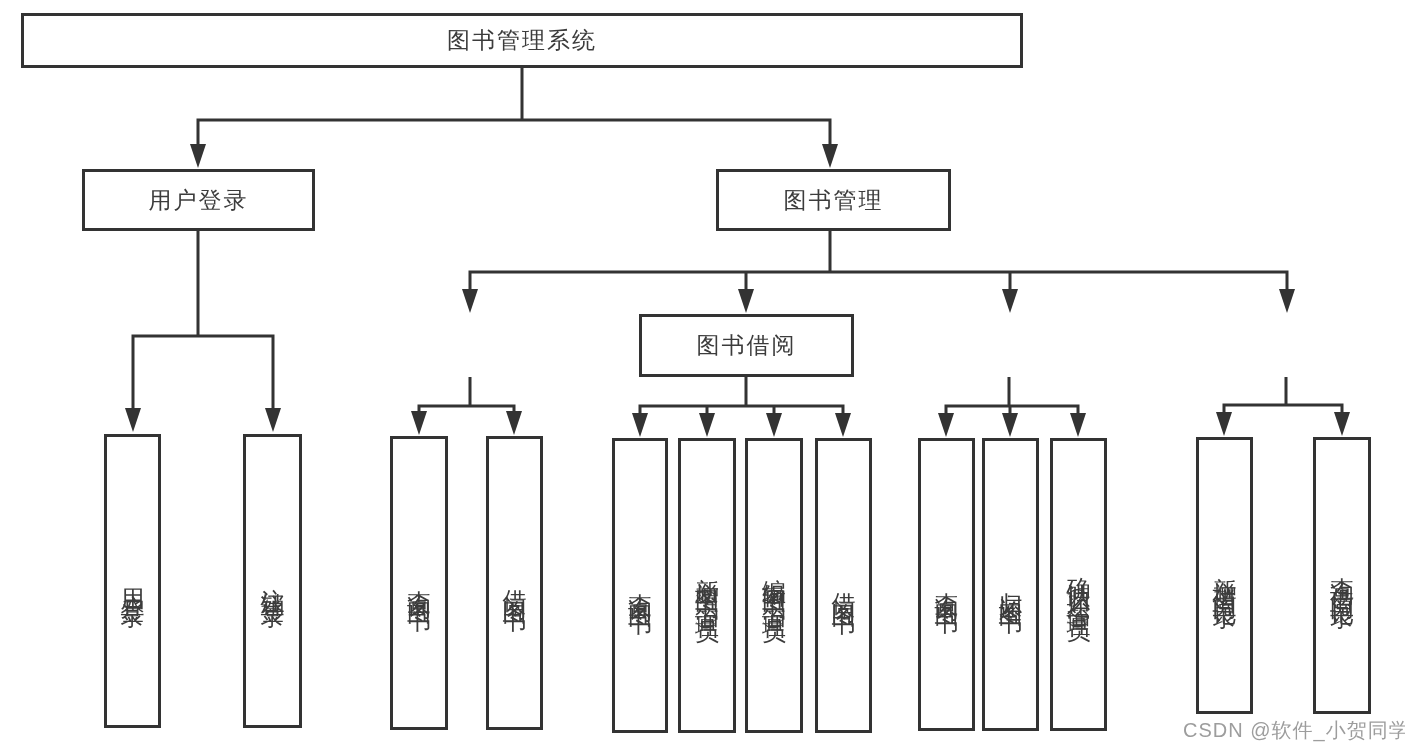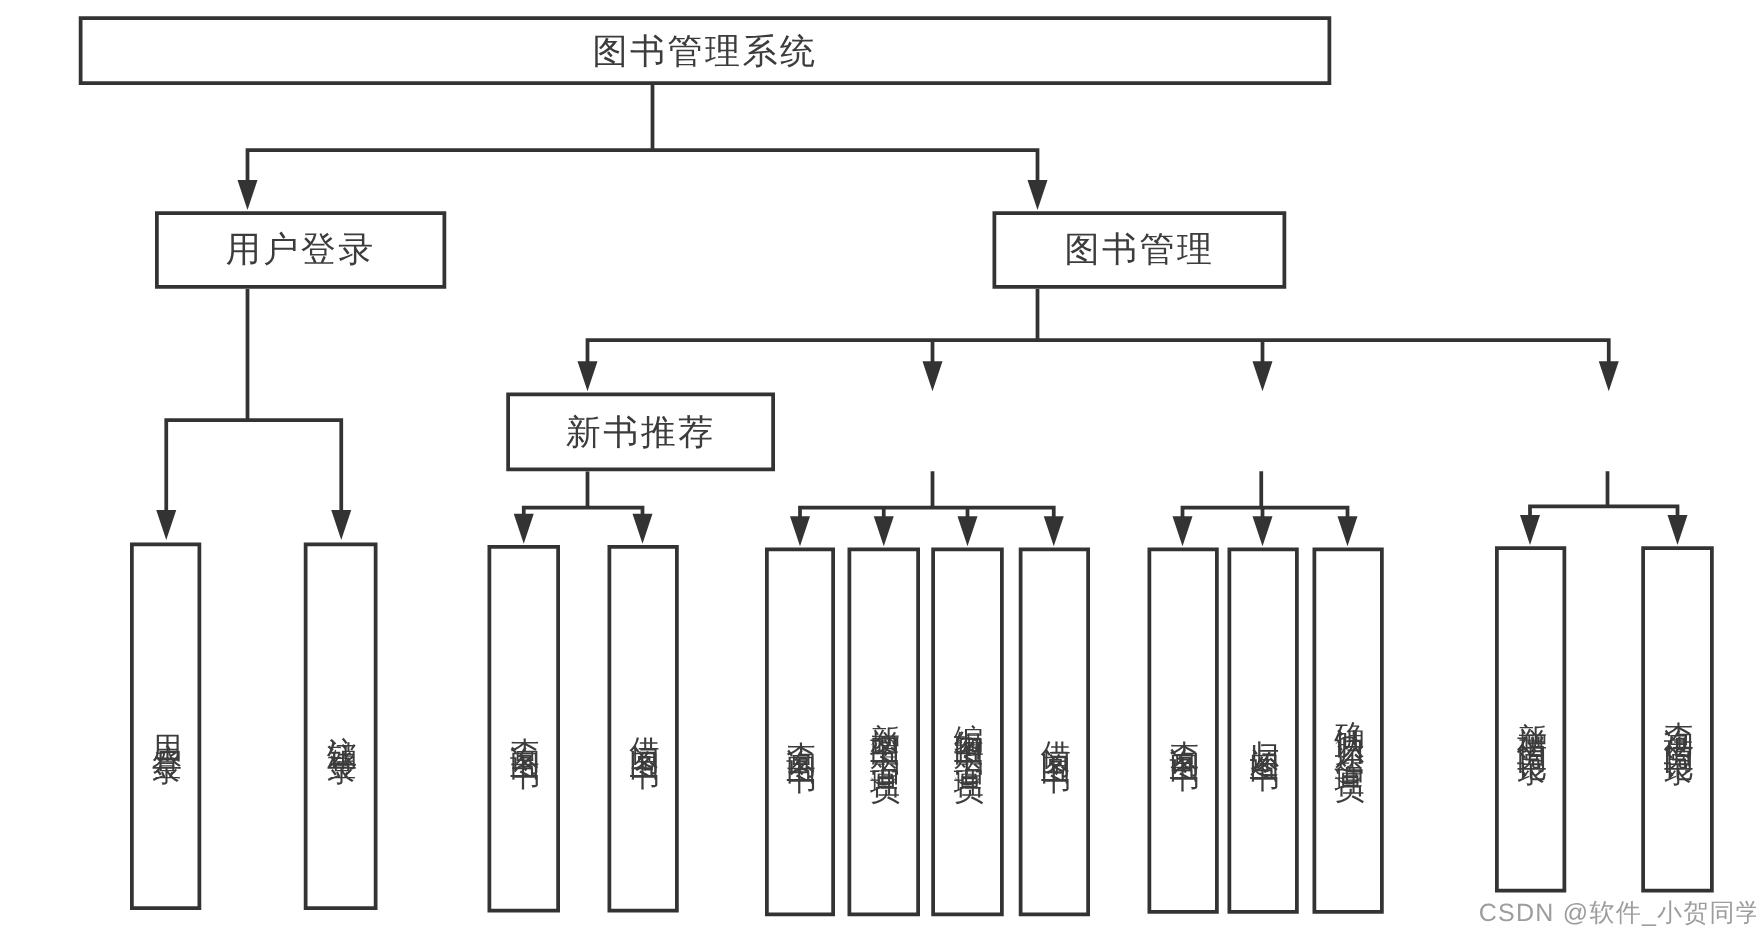--- a/index.html
+++ b/index.html
@@ -15,24 +15,23 @@
     position:absolute;
     box-sizing:border-box;
     border:3px solid #333333;
     background:#ffffff;
     color:#3c3c3c;
     display:grid;
     place-items:center;
     text-align:center;
   }
   .hbox{
-    font-size:28px;
+    font-size:23px;
     letter-spacing:2px;
     line-height:1;
-    margin-left:42px;
   }
   .vbox{
     font-size:24px;
     line-height:1;
   }
   .vbox .vtext{
     writing-mode:vertical-rl;
     text-orientation:mixed;
     letter-spacing:6px;
     line-height:1;
@@ -94,23 +93,23 @@
       <polygon points="1070,413 1086,413 1078,437"></polygon>
 
       <polygon points="1216,412 1232,412 1224,436"></polygon>
       <polygon points="1334,412 1350,412 1342,436"></polygon>
     </g>
   </svg>
 
   <div class="node hbox" style="left:21px;top:13px;width:1002px;height:55px">图书管理系统</div>
 
   <div class="node hbox" style="left:82px;top:169px;width:233px;height:62px">用户登录</div>
-  <div class="node hbox" style="left:752px;top:169px;width:235px;height:62px">图书管理</div>
+  <div class="node hbox" style="left:716px;top:169px;width:235px;height:62px">图书管理</div>
 
-  <div class="node hbox" style="left:363px;top:314px;width:215px;height:63px">新书推荐</div>
+  <div class="node hbox" style="left:639px;top:314px;width:215px;height:63px">图书借阅</div>
 
   <div class="node vbox" style="left:104px;top:434px;width:57px;height:294px">
     <span class="vtext">用户登录</span>
   </div>
   <div class="node vbox" style="left:243px;top:434px;width:59px;height:294px">
     <span class="vtext">注销登录</span>
   </div>
 
   <div class="node vbox" style="left:390px;top:436px;width:58px;height:294px">
     <span class="vtext">查询图书</span>

